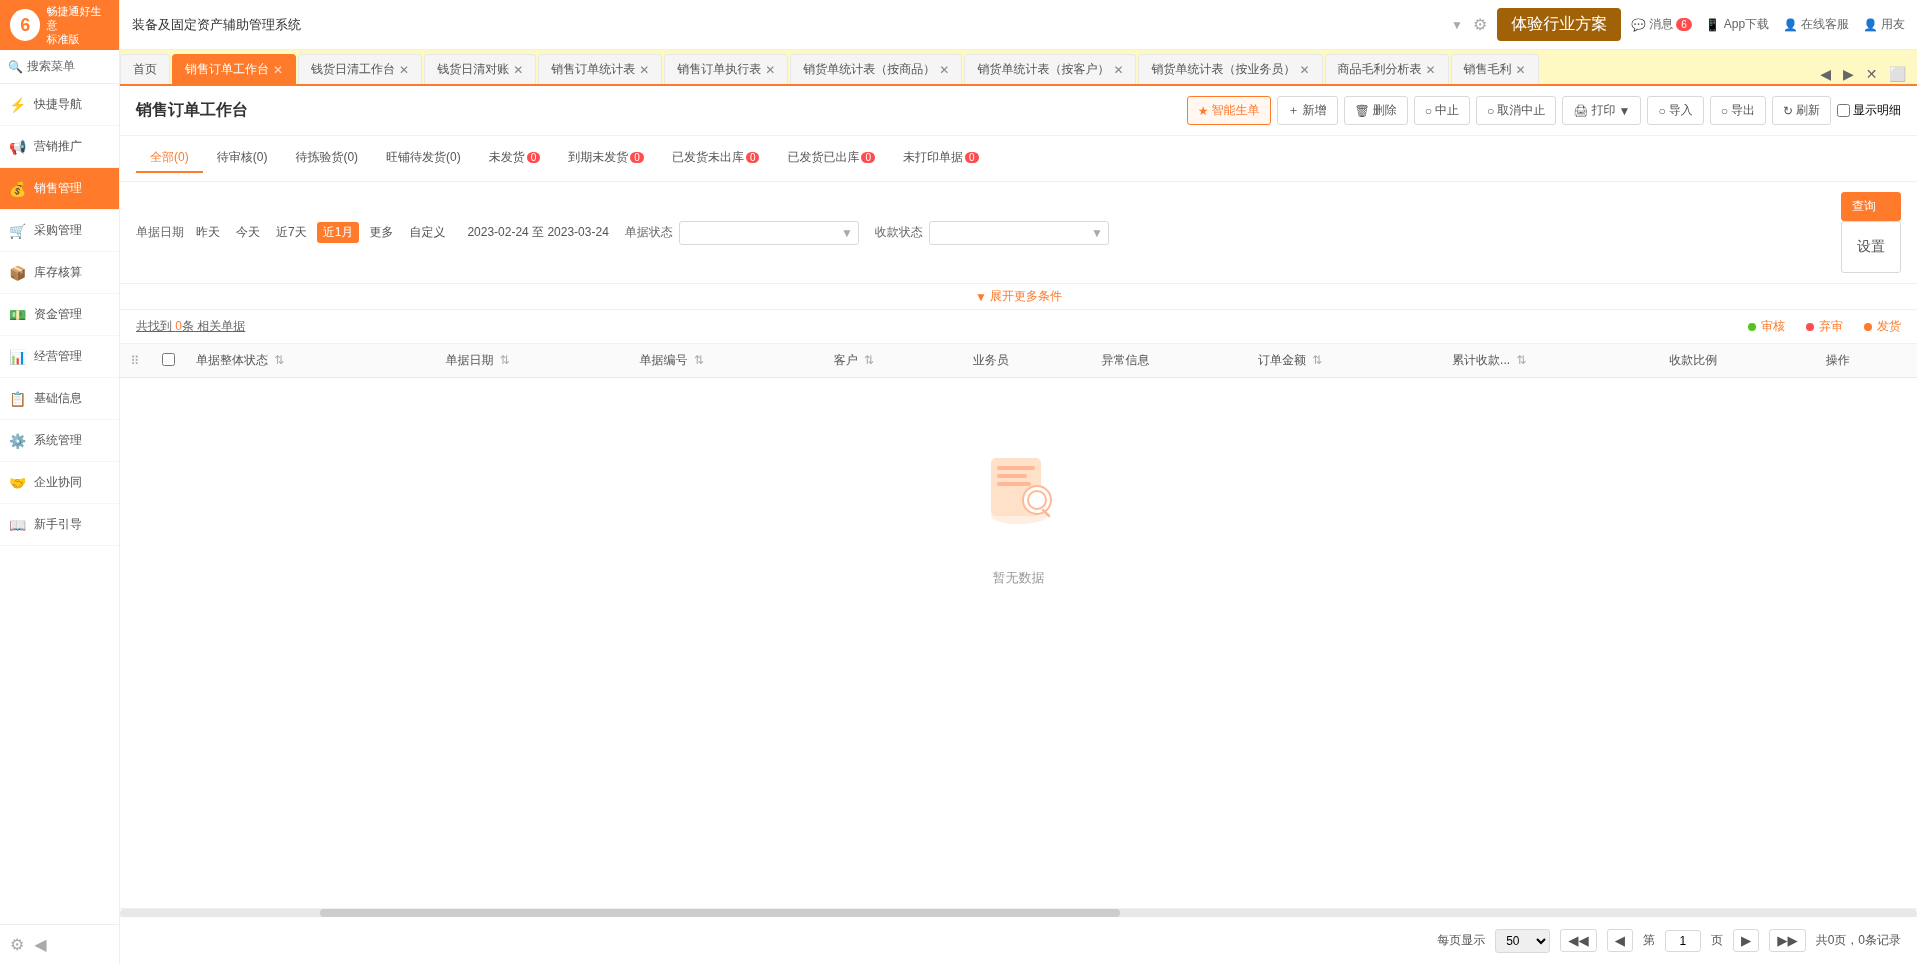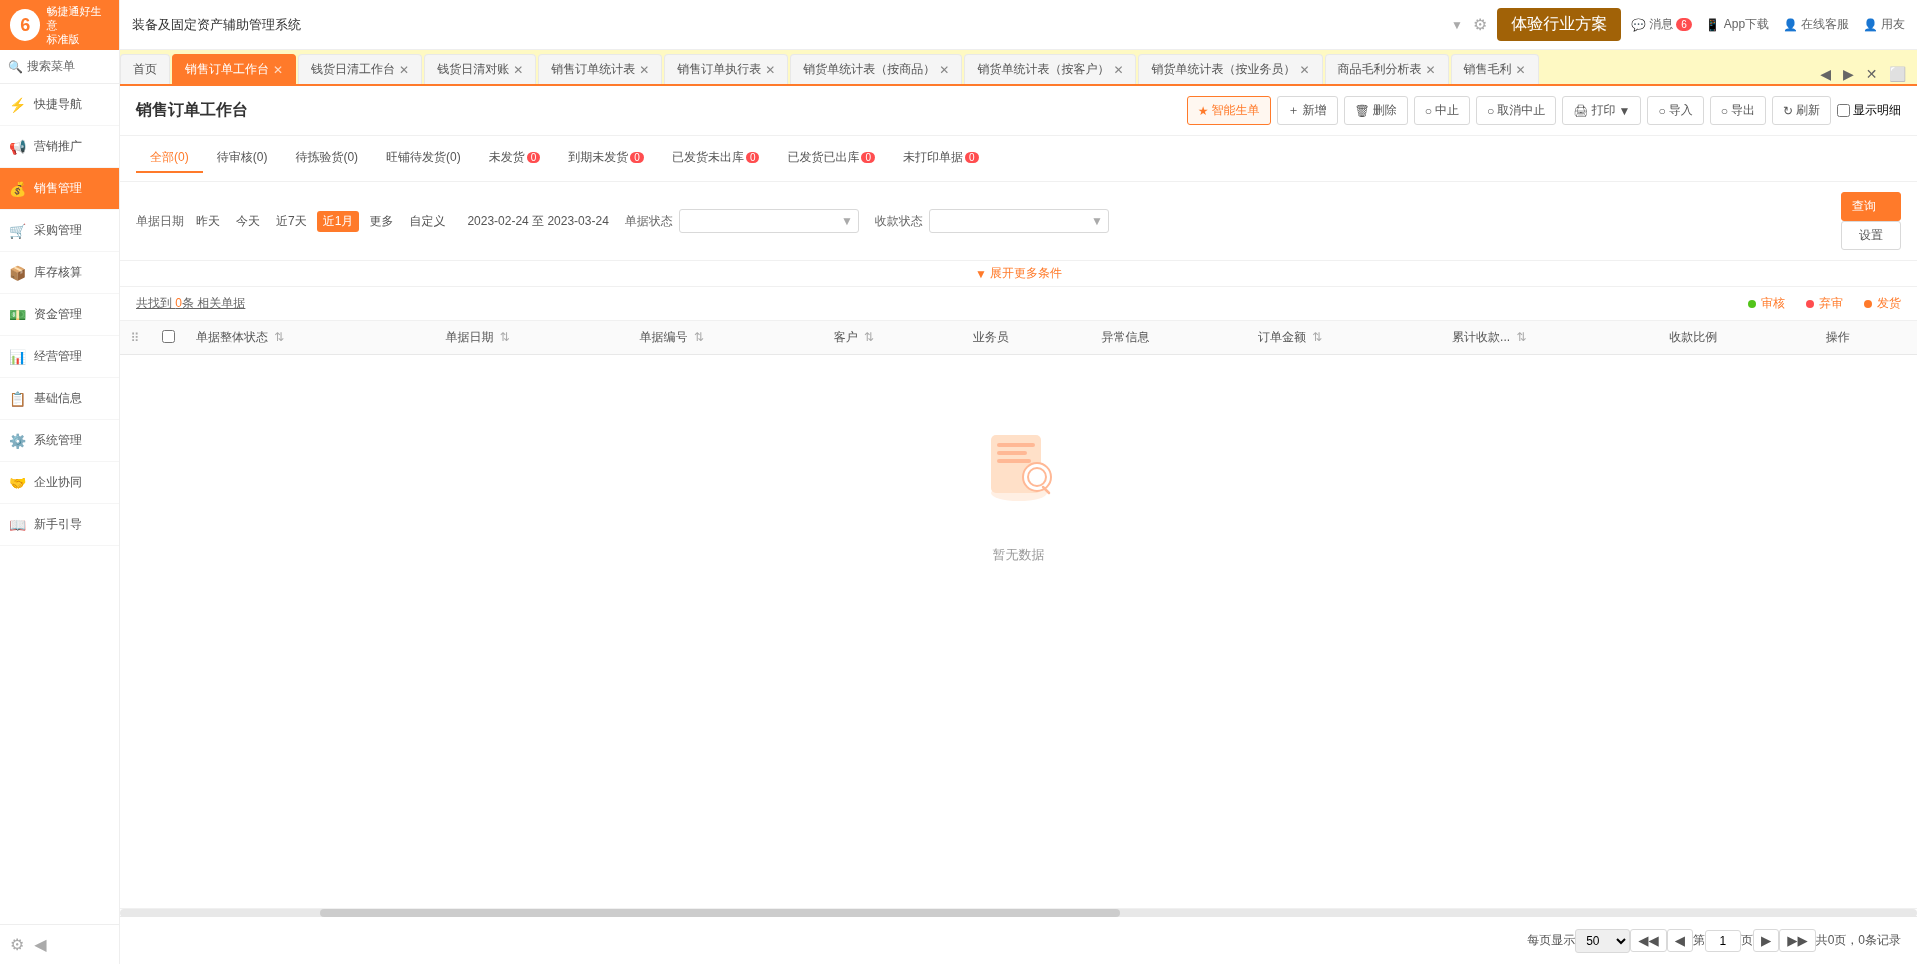--- a/index.html
+++ b/index.html
@@ -77,31 +77,31 @@
     thead th .sort-icon { color: #aaa; margin-left: 3px; }
     .checkbox-col { width: 36px; text-align: center; }
     .drag-col { width: 30px; color: #aaa; text-align: center; cursor: grab; }
 
     
     .empty-state { display: flex; flex-direction: column; align-items: center; justify-content: center; flex: 1; padding: 60px; }
     .empty-icon { font-size: 80px; color: #ffb895; margin-bottom: 12px; }
     .empty-text { color: #999; font-size: 13px; }
 
     
-    .pagination-bar { height: 48px; background: white; border-top: 1px solid #e8e8e8; display: flex; align-items: center; justify-content: flex-end; padding: 0 16px; font-size: 12px; color: #555; }
+    .pagination-bar { height: 48px; background: white; border-top: 1px solid #e8e8e8; display: flex; align-items: center; justify-content: flex-end; padding: 0 16px; gap: 10px; font-size: 12px; color: #555; }
     .page-size-select { border: 1px solid #d9d9d9; border-radius: 3px; padding: 3px 6px; font-size: 12px; }
     .page-btn { border: 1px solid #d9d9d9; background: white; padding: 3px 7px; cursor: pointer; border-radius: 3px; color: #555; }
     .page-btn:disabled { color: #ccc; cursor: not-allowed; }
     .page-input { border: 1px solid #d9d9d9; border-radius: 3px; width: 36px; text-align: center; padding: 3px; font-size: 12px; }
 
     .scrollbar-area { height: 8px; background: white; border-top: 1px solid #f0f0f0; position: relative; }
     .scrollbar-track { height: 8px; background: #e8e8e8; border-radius: 4px; margin: 0 0; position: relative; }
     .scrollbar-thumb { height: 8px; width: 800px; background: #ccc; border-radius: 4px; position: absolute; left: 200px; }
 
-    .settings-btn { border: 1px solid #d9d9d9; background: white; padding: 5px 10px; font-size: 12px; cursor: pointer; border-radius: 3px; color: #555; }
+    .settings-btn { border: 1px solid #d9d9d9; background: white; padding: 16px 10px; font-size: 14px; cursor: pointer; border-radius: 3px; color: #555; }
 
     .filter-row2 { display: flex; align-items: center; justify-content: center; padding: 4px 16px; border-bottom: 1px solid #f0f0f0; }
   </style>
 </head>
 <body>
 
 <div class="sidebar">
   <div class="sidebar-logo">
     <div class="sidebar-logo-icon">6</div>
     <div class="sidebar-logo-text">

